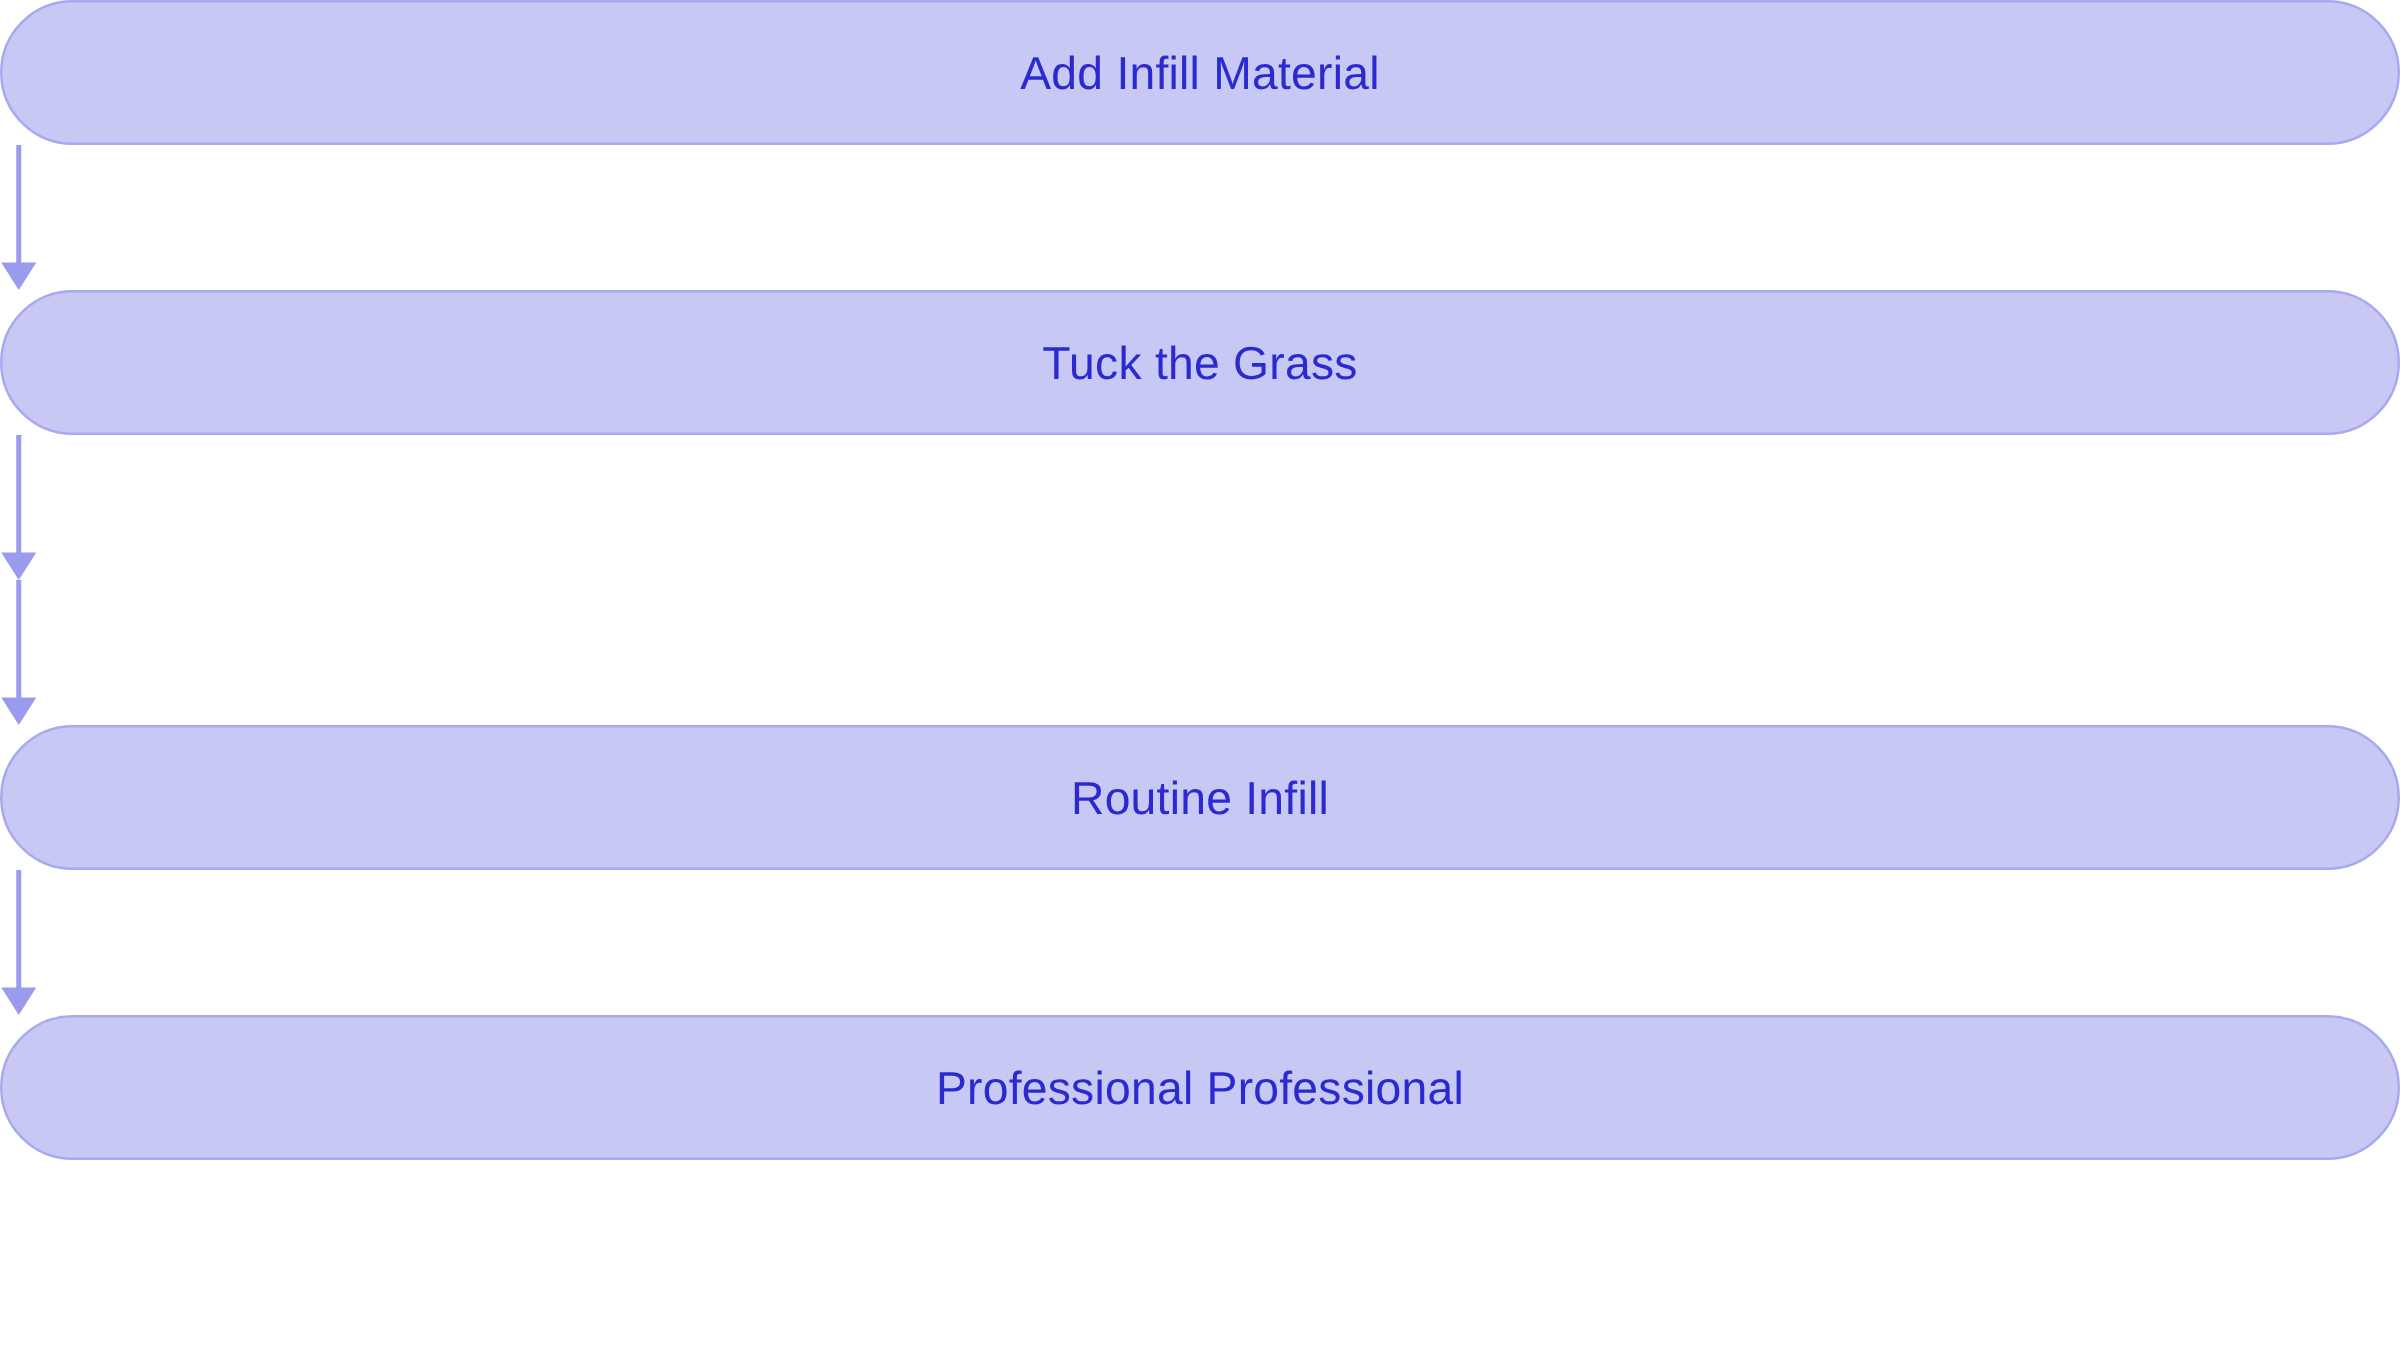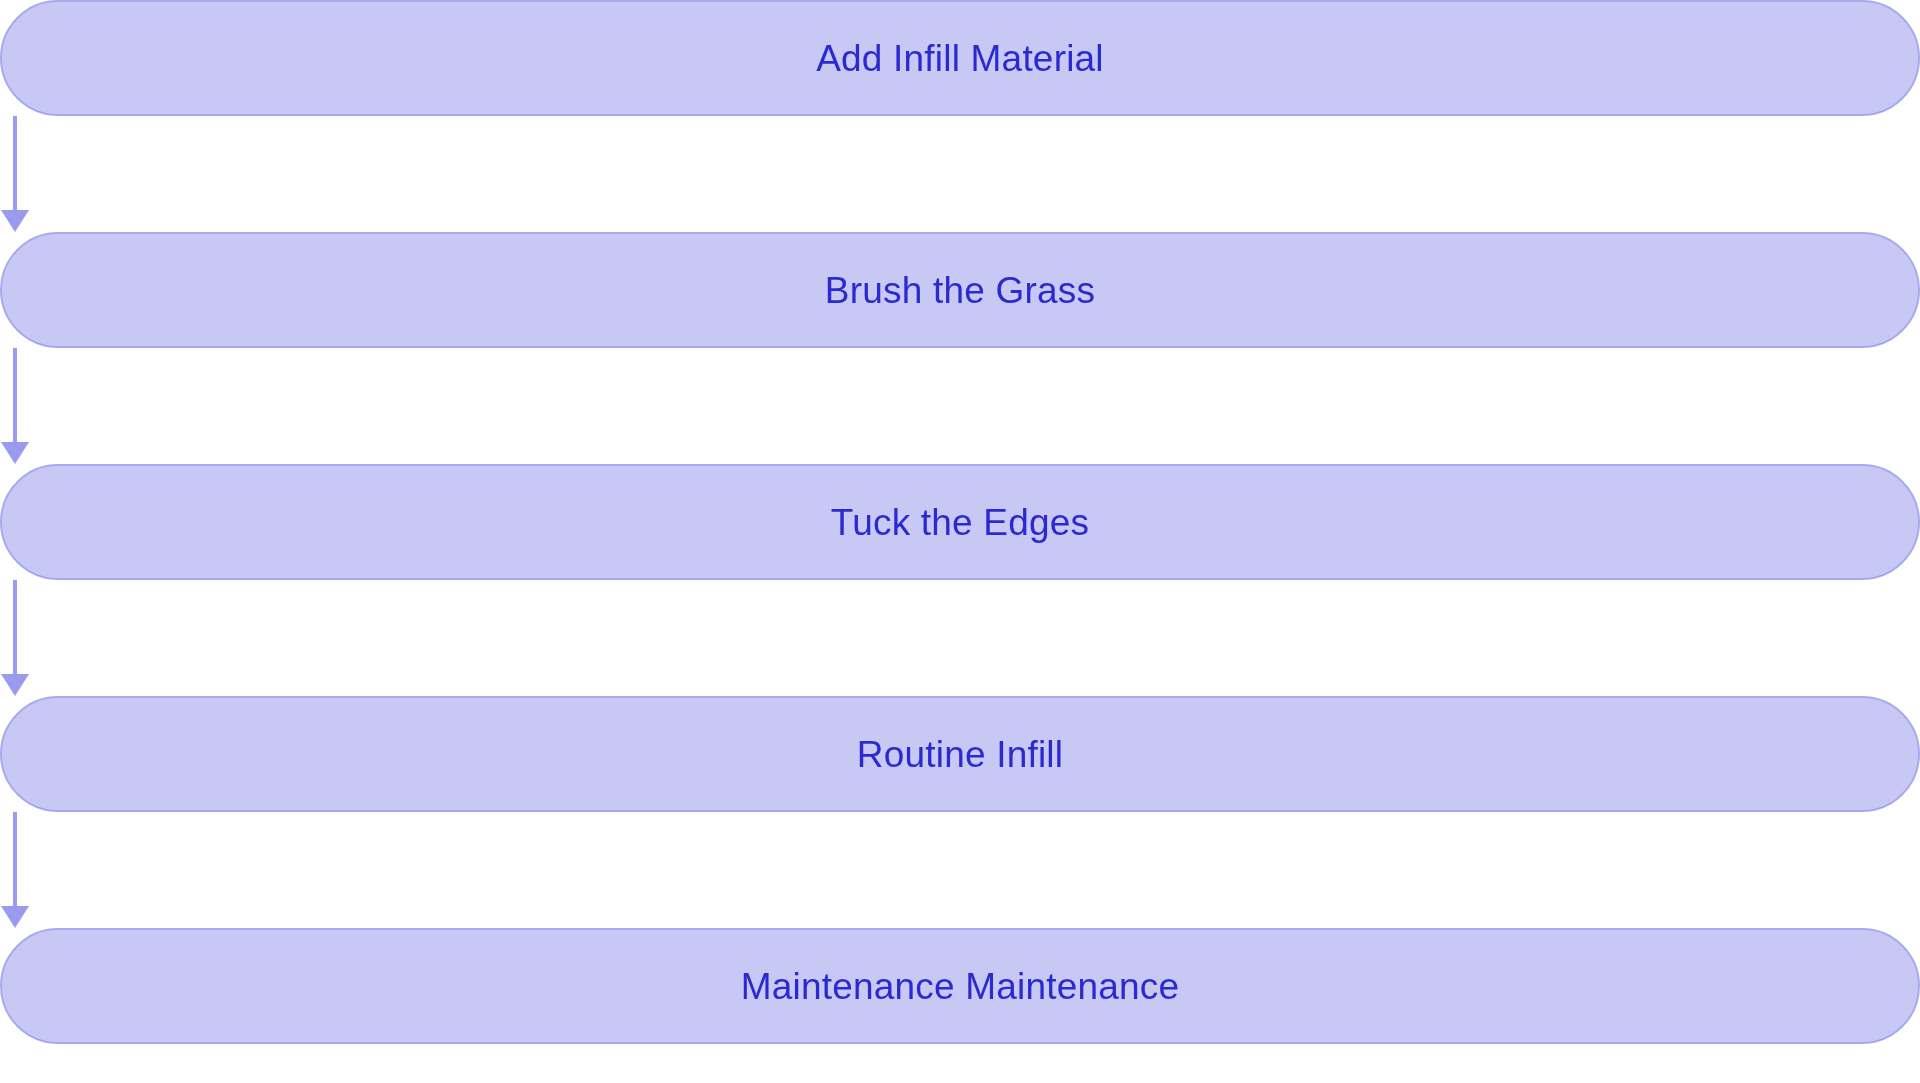--- a/index.html
+++ b/index.html
@@ -86,44 +86,41 @@
     <div class="flow-node">
       <span>Add Infill Material</span>
     </div>
 
     <div class="flow-connector">
       <span class="conn-line"></span>
       <span class="conn-head"></span>
     </div>
 
     <div class="flow-node">
-      <span>Brush the Grass</span>
+      <span>Tuck the Grass</span>
     </div>
 
     <div class="flow-connector">
       <span class="conn-line"></span>
       <span class="conn-head"></span>
     </div>
 
-    <div class="flow-node">
-      <span>Tuck the Edges</span>
-    </div>
 
     <div class="flow-connector">
       <span class="conn-line"></span>
       <span class="conn-head"></span>
     </div>
 
     <div class="flow-node">
       <span>Routine Infill</span>
     </div>
 
     <div class="flow-connector">
       <span class="conn-line"></span>
       <span class="conn-head"></span>
     </div>
 
     <div class="flow-node">
-      <span>Maintenance Maintenance</span>
+      <span>Professional Professional</span>
     </div>
 
   </div>
 </div>
 
 </body></html>

